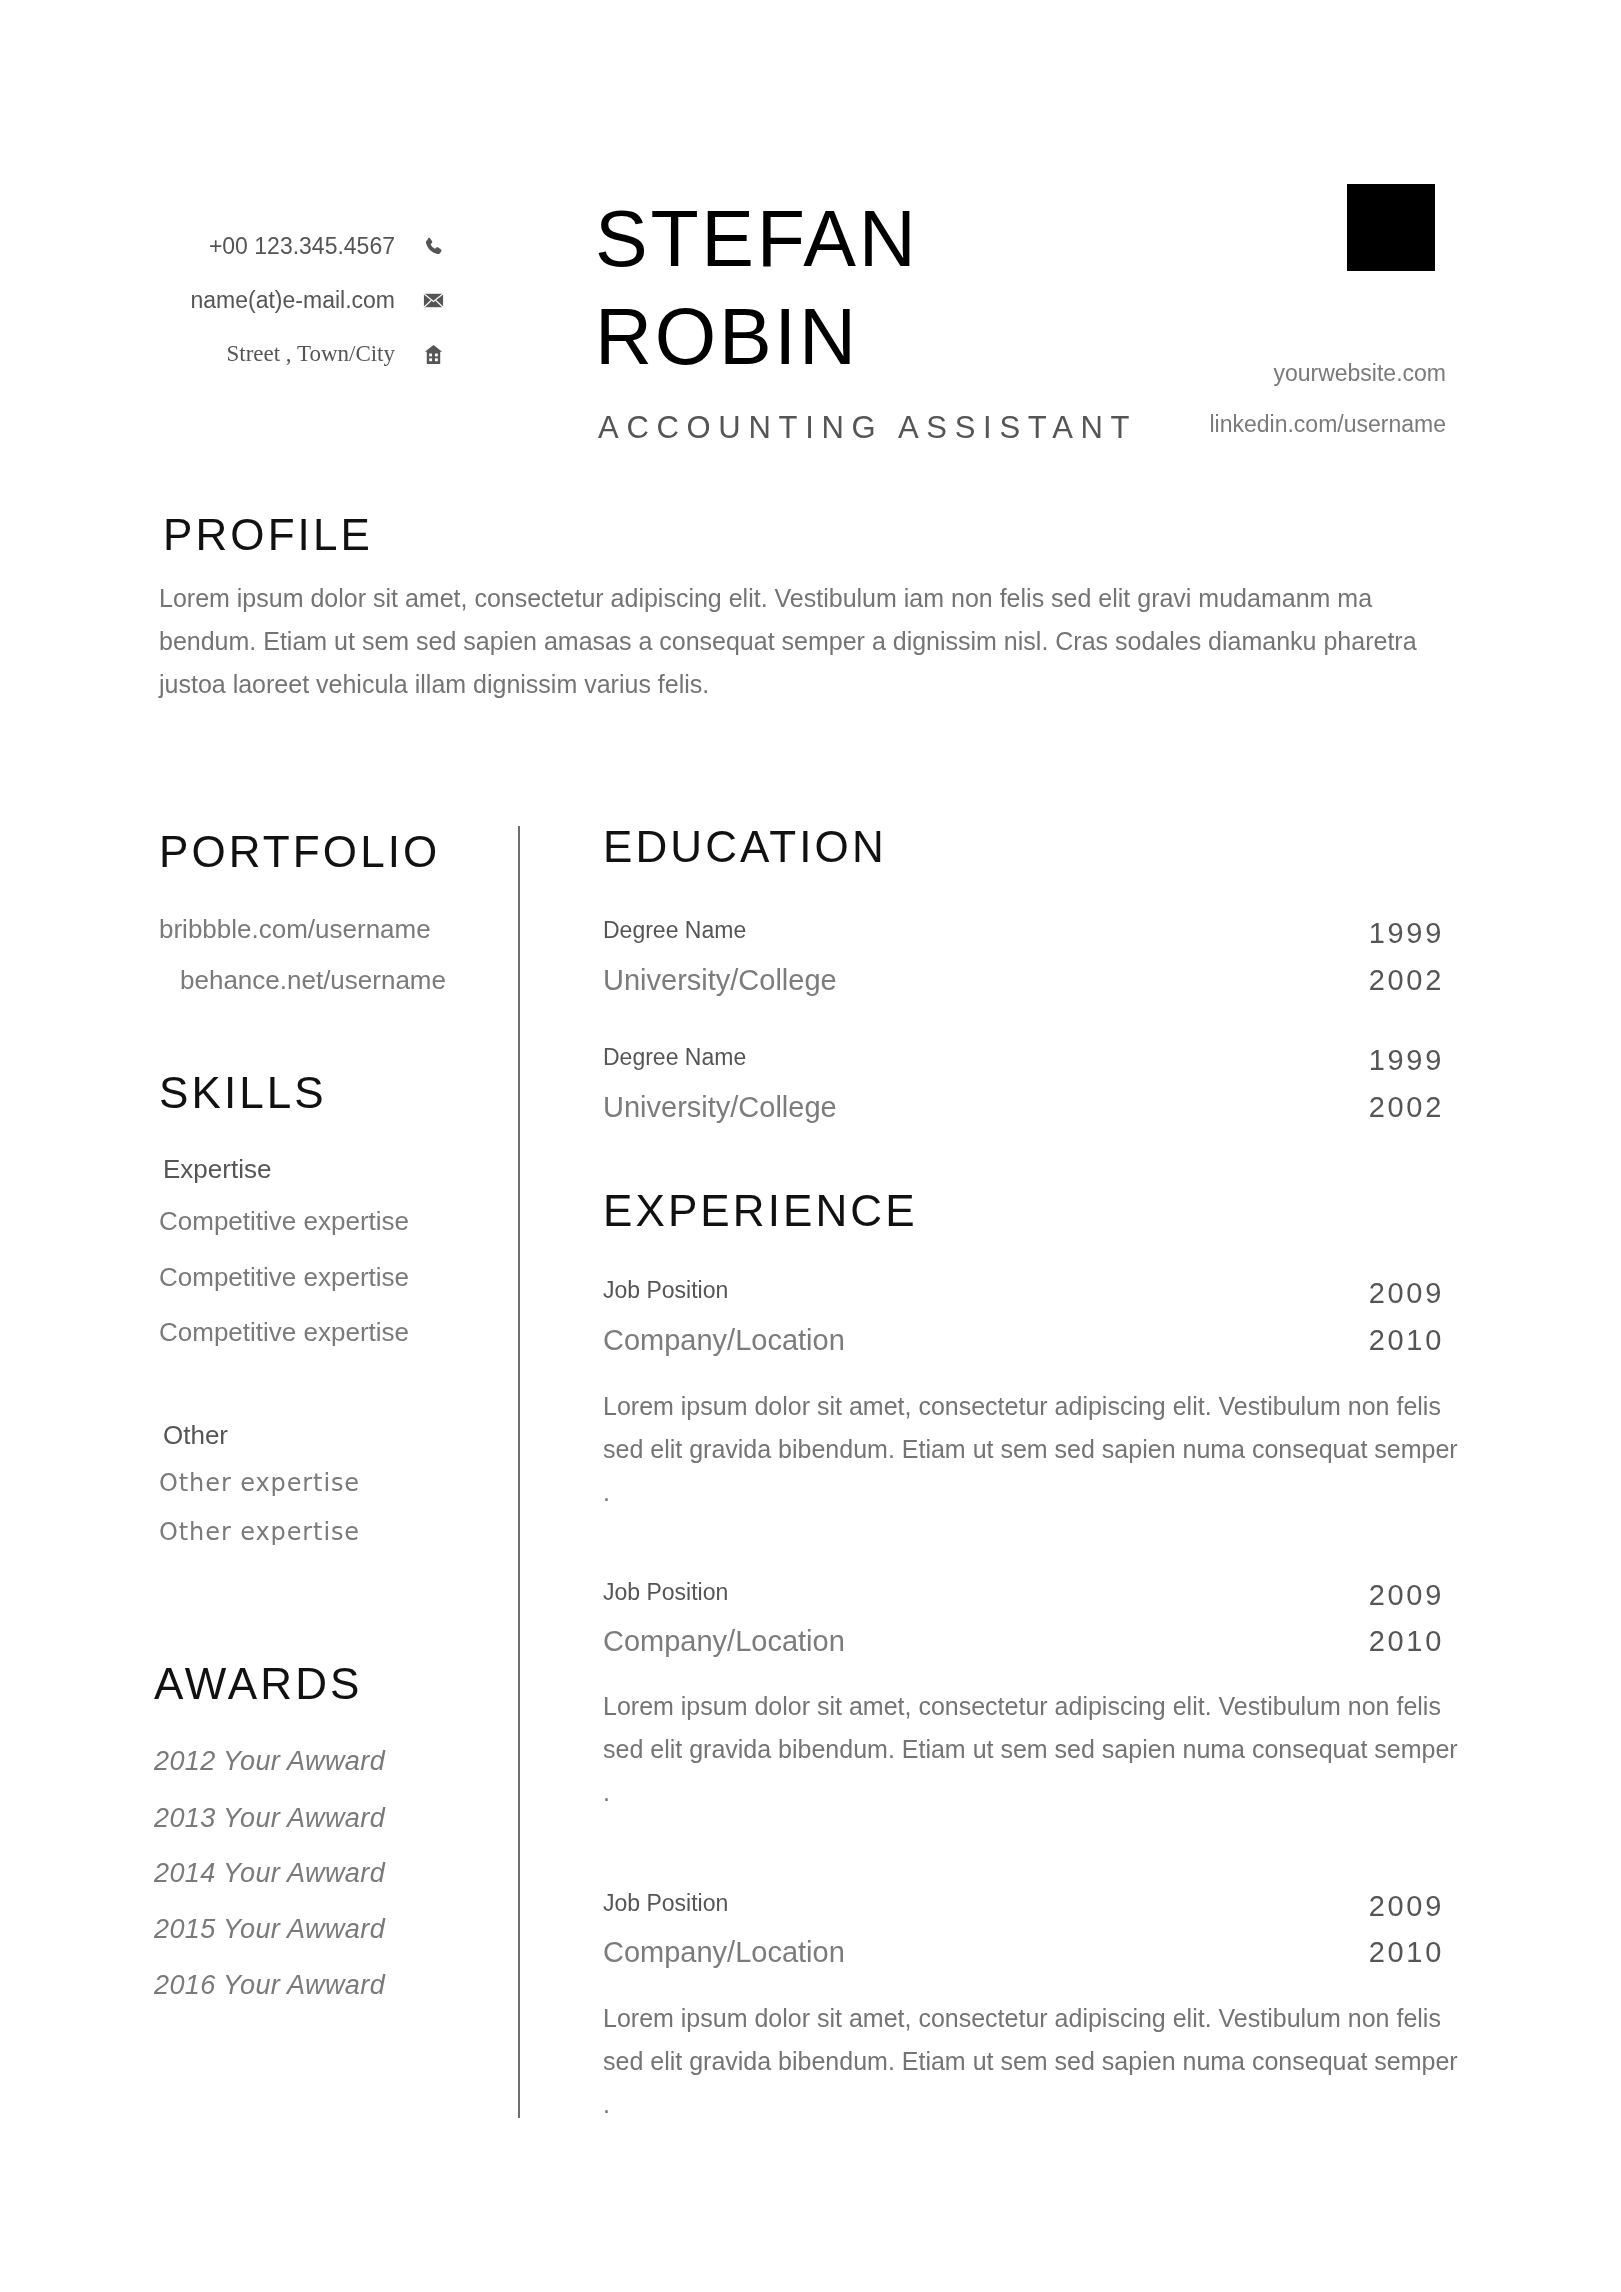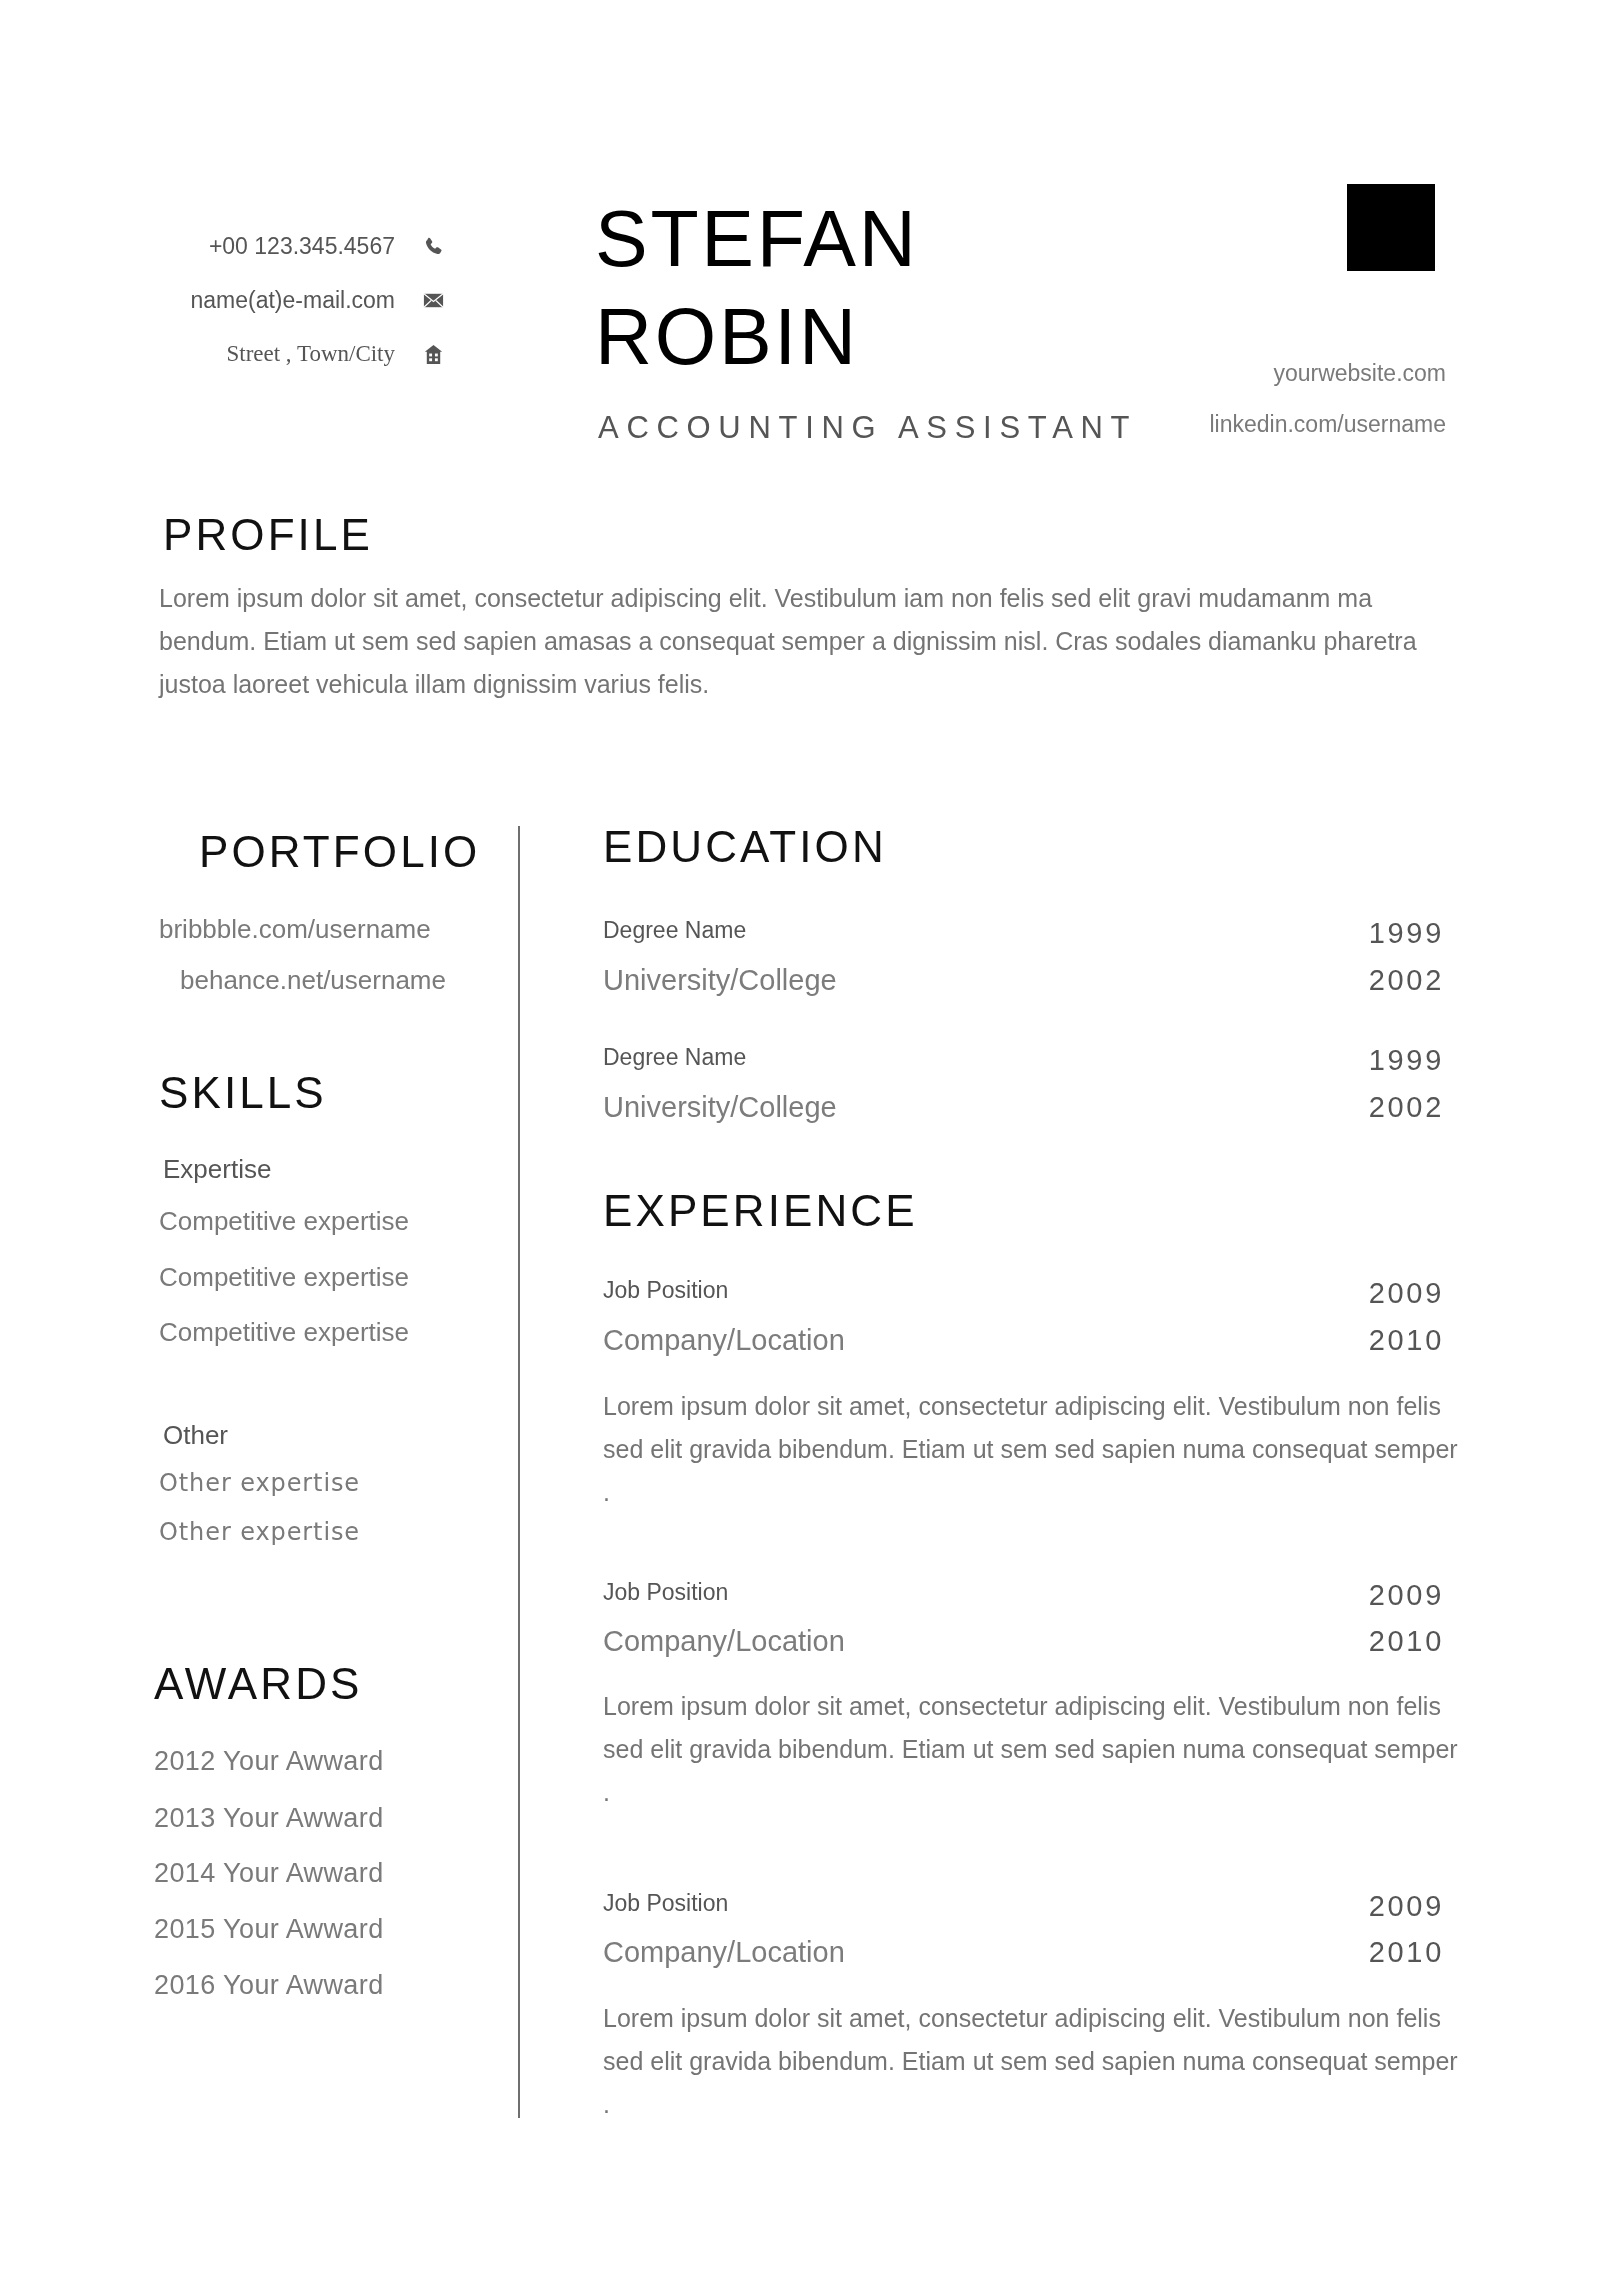--- a/index.html
+++ b/index.html
@@ -21,21 +21,21 @@
   .web-link { position:absolute; right:175px; font-size:23px; color:#7a7a7a; text-align:right; }
 
   
   .heading { position:absolute; font-size:44px; letter-spacing:3.1px; color:#111; }
 
   .body-text { font-size:25px; color:#747474; line-height:43px; }
   .profile-text { position:absolute; left:159px; top:577px; width:1317px; white-space:normal; }
 
   .side-item { position:absolute; left:159px; font-size:26px; color:#7a7a7a; }
   .side-sub { position:absolute; left:163px; font-size:26px; color:#555;text-align:center; }
-  .award-item { position:absolute; left:154px; font-size:27px; color:#7a7a7a; letter-spacing:0.4px; }
+  .award-item { position:absolute; left:154px; font-size:27px; color:#7a7a7a; letter-spacing:0.4px;font-style:italic; }
 
   .divider { position:absolute; left:518px; top:826px; width:1.8px; height:1292px; background:#6f6f6f; }
 
   .entry-title { position:absolute; left:603px; font-size:23px; color:#555; }
   .entry-sub { position:absolute; left:603px; font-size:29px; color:#7c7c7c; }
   .entry-date { position:absolute; right:177px; font-size:29px; color:#555; letter-spacing:2.7px; text-align:right; }
   .entry-desc { position:absolute; left:603px; top:0; width:860px; white-space:normal; }
 </style>
 </head>
 <body>
@@ -74,21 +74,21 @@
 <div class="name-line" style="top:297px;">ROBIN</div>
 <div class="job-title abs">ACCOUNTING ASSISTANT</div>
 
 <div class="photo"></div>
 <div class="web-link abs" style="top:360px;">yourwebsite.com</div>
 <div class="web-link abs" style="top:411px;">linkedin.com/username</div>
 
 <div class="heading abs" style="left:163px; top:510px;">PROFILE</div>
 <div class="profile-text body-text">Lorem ipsum dolor sit amet, consectetur adipiscing elit. Vestibulum iam non felis sed elit gravi mudamanm ma bendum. Etiam ut sem sed sapien amasas a consequat semper a dignissim nisl. Cras sodales diamanku pharetra justoa  laoreet vehicula illam dignissim varius felis.</div>
 
-<div class="heading abs" style="left:159px; top:827px;margin-left:40px;">PORTFOLIO</div>
+<div class="heading abs" style="left:159px; top:827px;">PORTFOLIO</div>
 <div class="side-item abs" style="top:914px;">bribbble.com/username</div>
 <div class="side-item abs" style="top:965px;margin-left:21px;">behance.net/username</div>
 
 <div class="heading abs" style="left:159px; top:1068px;">SKILLS</div>
 <div class="side-sub abs" style="top:1154px;">Expertise</div>
 <div class="side-item abs" style="top:1206px;">Competitive expertise</div>
 <div class="side-item abs" style="top:1262px;">Competitive expertise</div>
 <div class="side-item abs" style="top:1317px;">Competitive expertise</div>
 
 <div class="side-sub abs" style="top:1420px;">Other</div>

